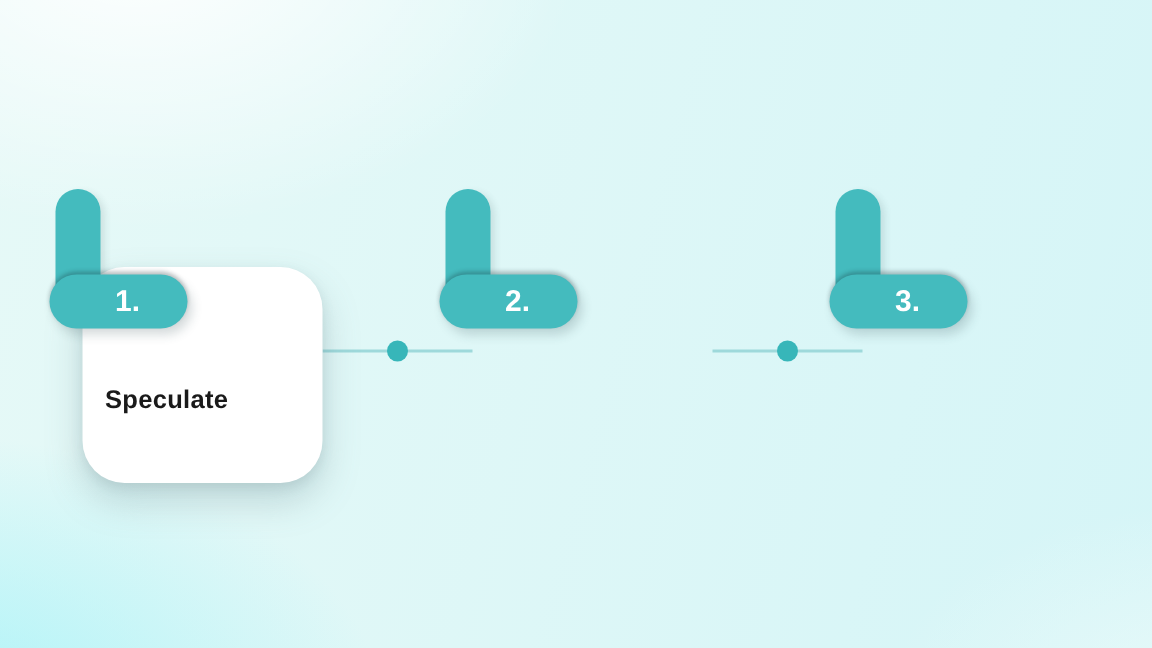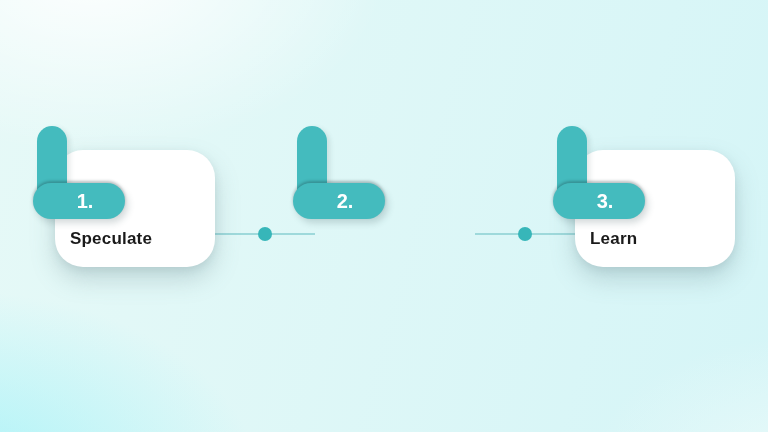--- a/index.html
+++ b/index.html
@@ -29,22 +29,22 @@
     overflow:hidden;
   }
 
   
   .step{position:absolute;top:126px;width:215px;height:190px;}
   .step.s1{left:33px;}
   .step.s2{left:293px;}
   .step.s3{left:553px;}
 
   .card{
-    position:absolute;left:22px;top:24px;
-    width:160px;height:117px;
+    position:absolute;left:22px;top:52px;
+    width:160px;height:144px;
     background:var(--card-background);
     border-radius:28px;
     box-shadow:0 12px 24px rgba(96,130,136,0.28), 0 3px 8px rgba(96,130,136,0.14);
     z-index:1;
   }
   .label{
     position:absolute;left:15px;top:79px;
     font-size:17px;font-weight:700;letter-spacing:0.2px;
     color:var(--label-text);
     white-space:nowrap;
@@ -115,22 +115,19 @@
     <div class="pill">
       <span class="num">2.</span>
     </div>
   </div>
 
   <div class="connector c2">
     <div class="dot"></div>
   </div>
 
   <div class="step s3">
-    <div class="card">
-      <div class="label">Learn</div>
-    </div>
     <div class="bar"></div>
     <div class="pill">
       <span class="num">3.</span>
     </div>
   </div>
 
 </div>
 
 </body></html>

